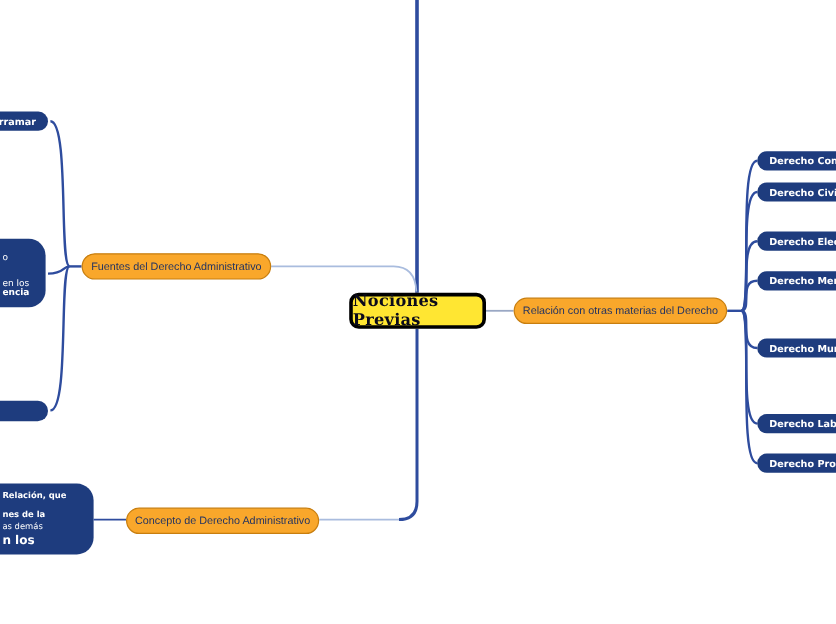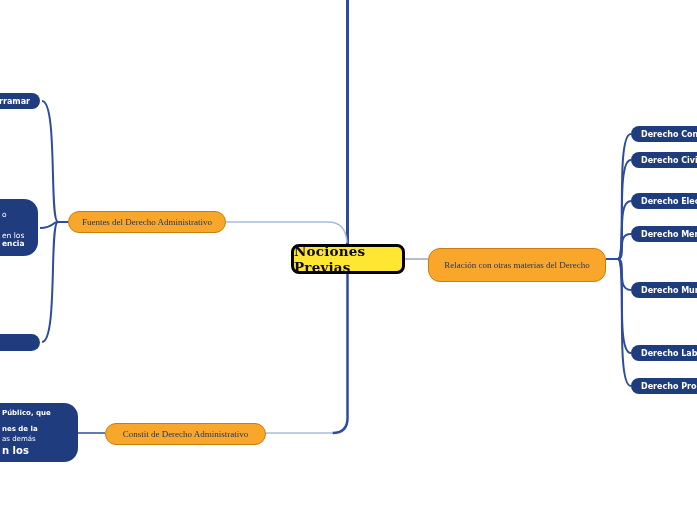--- a/index.html
+++ b/index.html
@@ -10,21 +10,21 @@
   .stage{position:absolute;inset:0;}
   svg.wires{position:absolute;left:0;top:0;pointer-events:none;}
   .node{position:absolute;box-sizing:border-box;display:flex;align-items:center;justify-content:center;}
   .root{
     background:#FFE632;border:3px solid #000;border-radius:8px;
     font-family:"DejaVu Serif",serif;font-weight:bold;font-size:13.5px;color:#0b0b1c;
     letter-spacing:.2px;
   }
   .orange{
     background:#F9A72B;border:1.5px solid #C87E0E;border-radius:12px;
-    font-family:Liberation Serif, serif;font-size:9px;color:#243461;white-space:nowrap;
+    font-family:Liberation Sans, sans-serif;font-size:9px;color:#243461;white-space:nowrap;
   }
   .bluepill{
     background:#1E3C7E;border-radius:9px;color:#fff;
     font-size:8px;font-weight:bold;white-space:nowrap;
     justify-content:flex-start;padding-left:10px;
   }
   .bluebox{
     background:#1E3C7E;border-radius:14px;color:#fff;display:block;
   }
   .bluebox .ln{position:absolute;white-space:nowrap;font-size:7.5px;color:#fff;}
@@ -63,26 +63,26 @@
   </svg>
 
   <div class="node root" style="left:291px;top:244px;width:114px;height:30px;">
     <span>Nociones Previas</span>
   </div>
 
   <div class="node orange" style="left:68px;top:211px;width:158px;height:22px;">
     <span>Fuentes del Derecho Administrativo</span>
   </div>
 
-  <div class="node orange" style="left:428px;top:248px;width:178px;height:34px;">
+  <div class="node orange" style="left:428px;top:248px;width:178px;height:22px;">
     <span>Relación con otras materias del Derecho</span>
   </div>
 
   <div class="node orange" style="left:105px;top:423px;width:161px;height:22px;">
-    <span>Constit de Derecho Administrativo</span>
+    <span>Concepto de Derecho Administrativo</span>
   </div>
 
   <div class="node bluepill" style="left:631px;top:126px;width:110px;height:16px;">
     <span>Derecho Constit</span>
   </div>
   <div class="node bluepill" style="left:631px;top:152px;width:110px;height:16px;">
     <span>Derecho Civil</span>
   </div>
   <div class="node bluepill" style="left:631px;top:193px;width:110px;height:16px;">
     <span>Derecho Electora</span>
@@ -108,19 +108,19 @@
     <span class="ln" style="left:64px;top:11px;">o</span>
     <span class="ln" style="left:64px;top:32px;">en los</span>
     <span class="ln" style="left:64px;top:40px;font-weight:bold;">encia</span>
   </div>
 
   <div class="node bluepill" style="left:-45px;top:334px;width:85px;height:17px;">
     <span></span>
   </div>
 
   <div class="node bluebox" style="left:-30px;top:403px;width:108px;height:59px;">
-    <span class="ln" style="left:32px;top:6px;font-weight:bold;font-size:7px;">Público, que</span>
+    <span class="ln" style="left:32px;top:6px;font-weight:bold;font-size:7px;">Relación, que</span>
     <span class="ln" style="left:32px;top:22px;font-weight:bold;font-size:7px;text-align:center;">nes de la</span>
     <span class="ln" style="left:32px;top:32px;font-weight:normal;font-size:7px;">as demás</span>
     <span class="ln" style="left:32px;top:42px;font-weight:bold;font-size:10px;">n los</span>
   </div>
 
 </div>
 
 </body></html>

